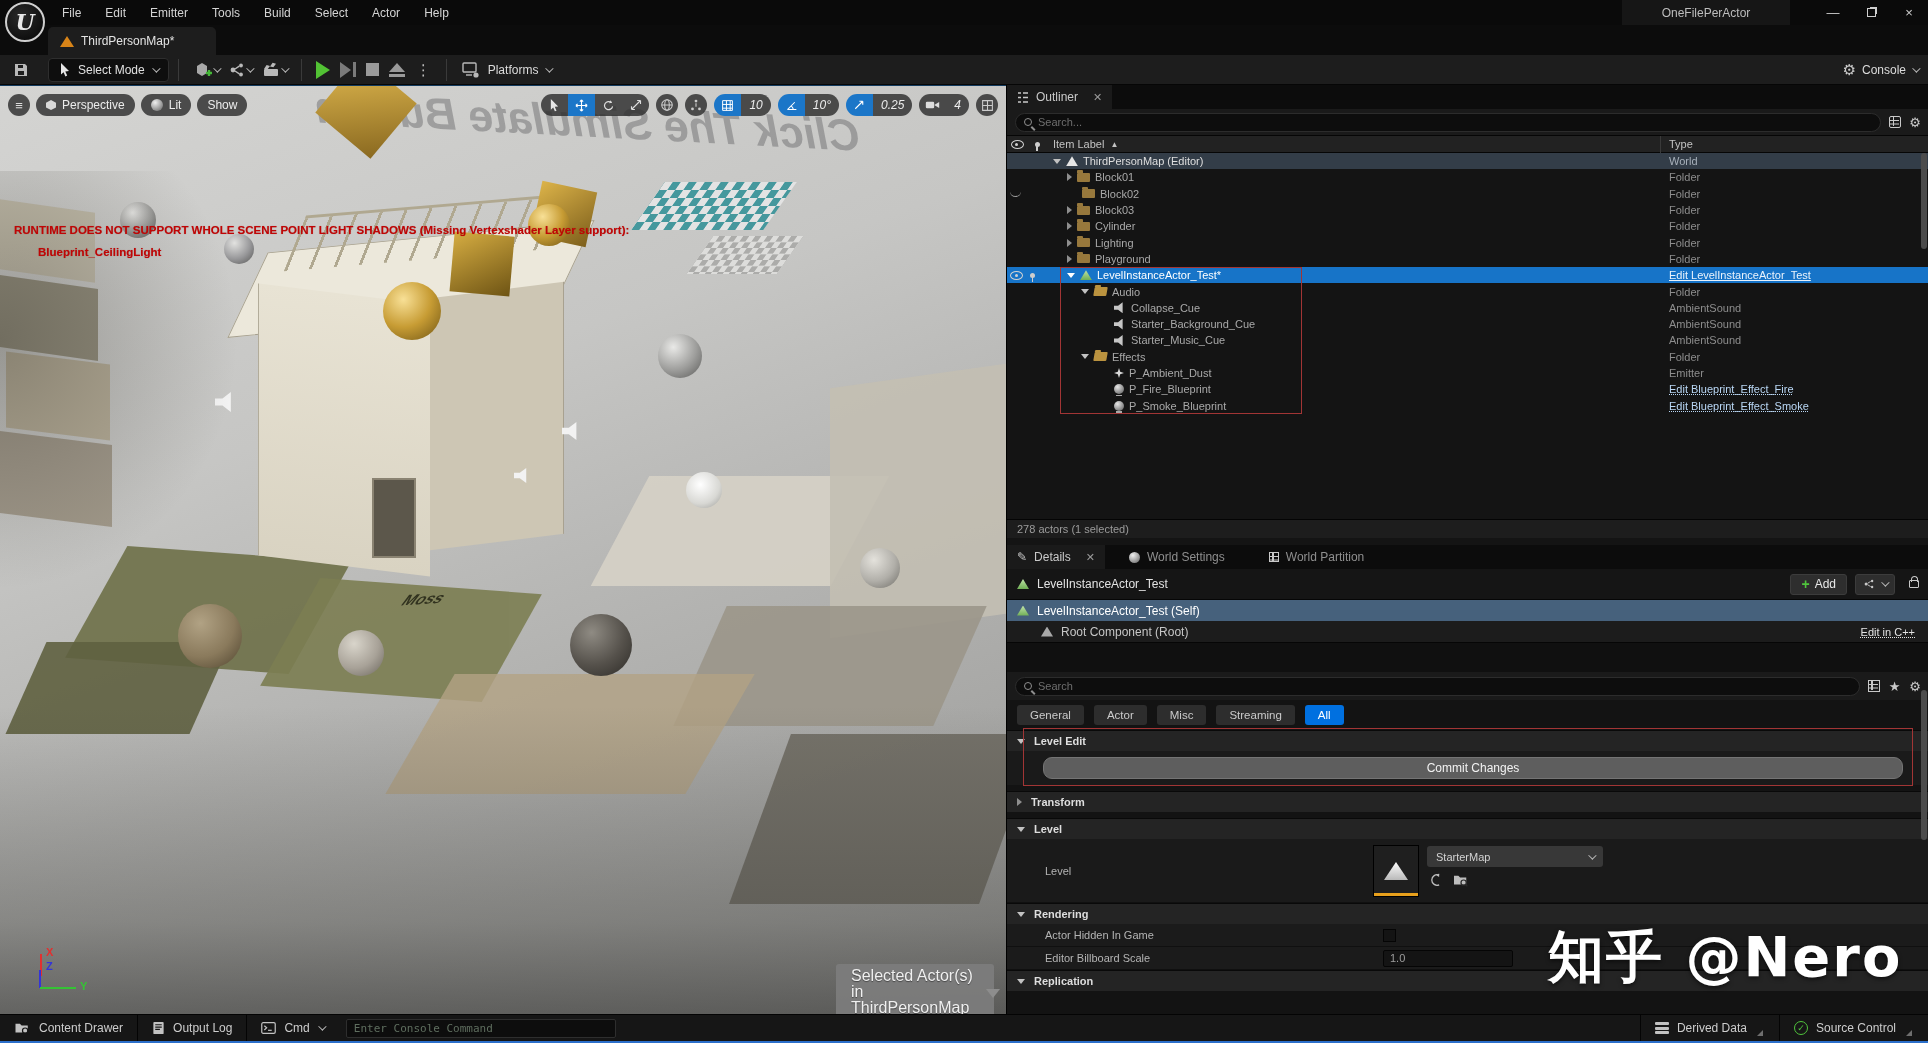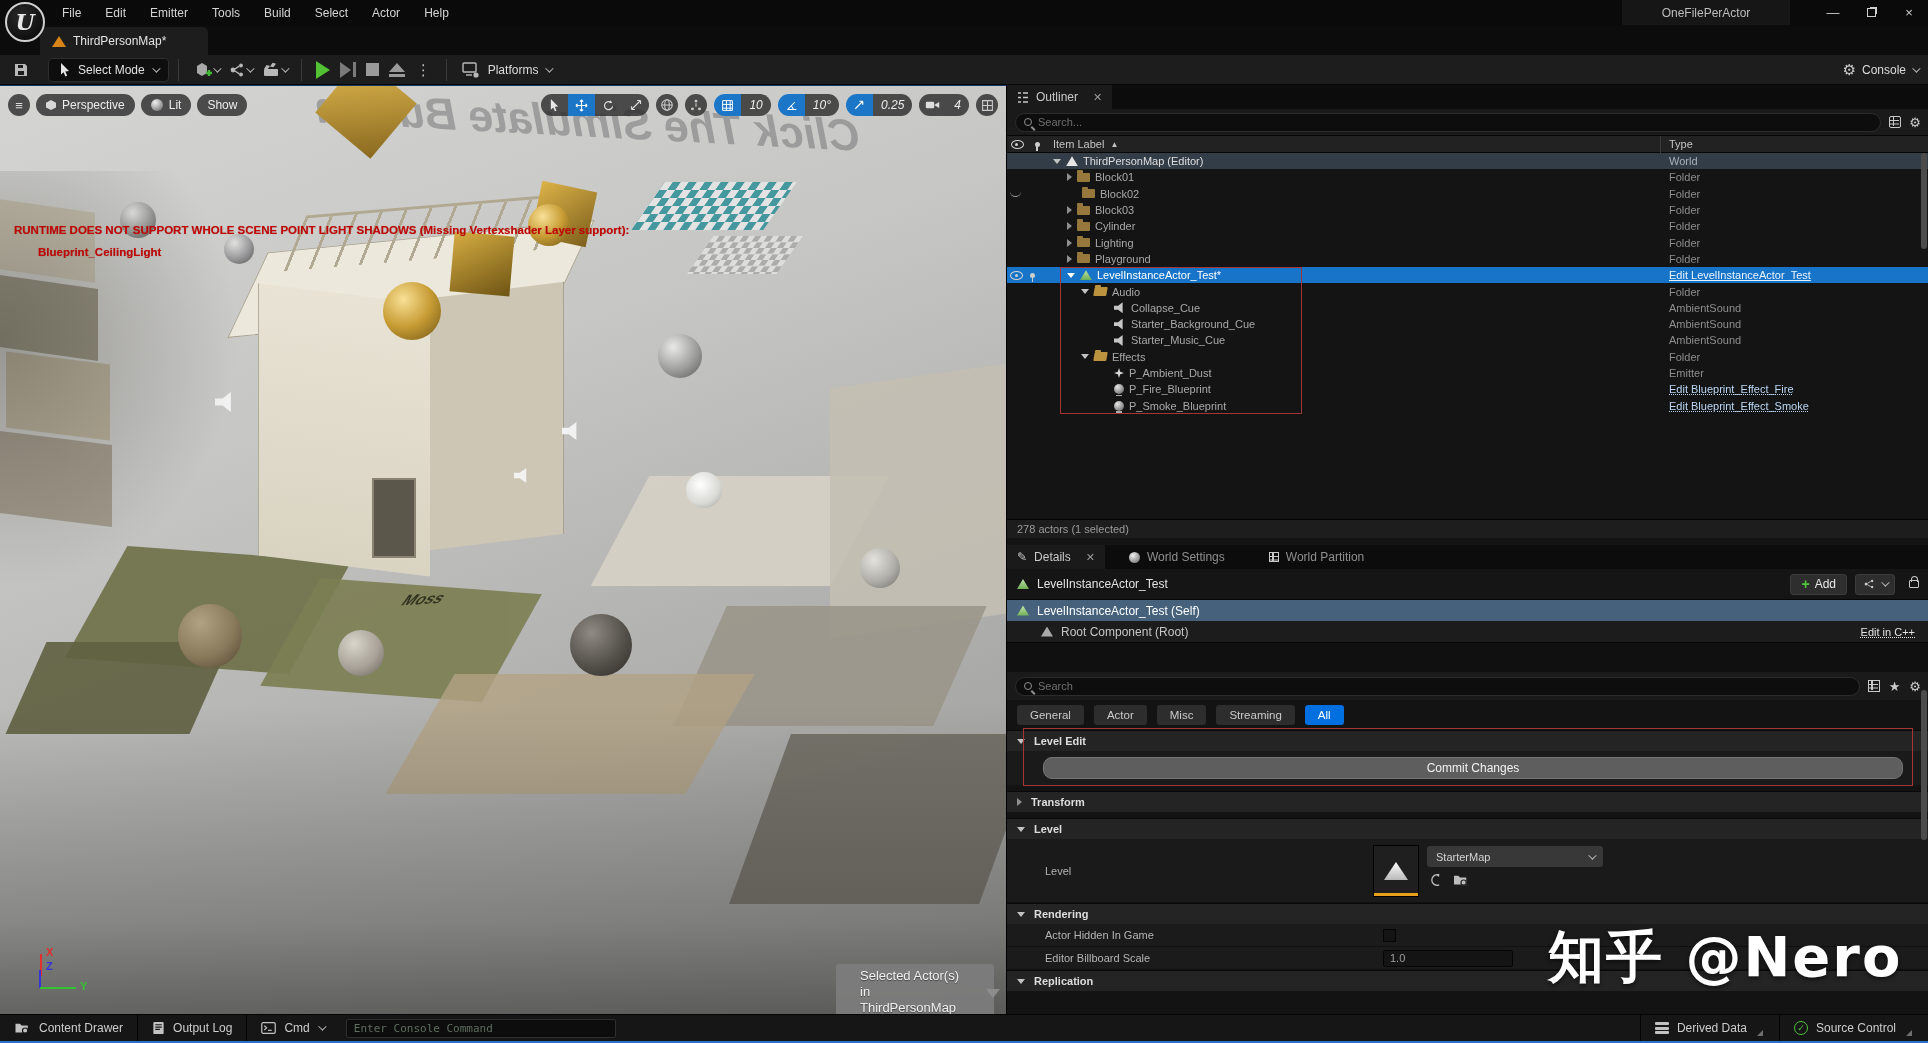--- a/index.html
+++ b/index.html
@@ -17,21 +17,21 @@
   .menus span { font-size:12px; color:#d4d4d4; cursor:default; }
   .title-box { position:absolute; left:1622px; top:0; width:168px; height:25px; background:#161616;
     display:flex; align-items:center; justify-content:center; font-size:12px; color:#bdbdbd; }
   .win-controls { position:absolute; right:0; top:0; height:25px; display:flex; }
   .win-btn { width:38px; height:25px; display:flex; align-items:center; justify-content:center; color:#cfcfcf; font-size:13px; }
   .win-max { font-size:10px; }
   .win-max i { display:block; width:9px; height:9px; border:1px solid #cfcfcf; box-shadow:2px -2px 0 -1px #cfcfcf; }
 
   
   #tabstrip { position:absolute; left:0; top:25px; width:1928px; height:30px; background:#0c0c0c; }
-  .level-tab { position:absolute; left:40px; top:2px; width:168px; height:28px; background:#1d1d1d;
+  .level-tab { position:absolute; left:48px; top:2px; width:168px; height:28px; background:#1d1d1d;
     border-radius:5px 5px 0 0; display:flex; align-items:center; gap:7px; padding:0 12px; font-size:12px; color:#e3e3e3; }
   .ico-map-tri { width:0; height:0; border-left:7px solid transparent; border-right:7px solid transparent; border-bottom:11px solid #d88418; }
 
   
   #toolbar { position:absolute; left:0; top:55px; width:1928px; height:30px; background:#1d1d1d; border-bottom:1px solid #060606; display:flex; align-items:center; }
   .tb-sep { width:1px; height:22px; background:#3a3a3a; margin:0 9px; }
   .tb-ico { display:flex; align-items:center; justify-content:center; height:26px; padding:0 5px; }
   .btn-selectmode { display:flex; align-items:center; gap:7px; background:#0e0e0e; border:1px solid #2e2e2e; border-radius:4px;
     height:24px; padding:0 10px; margin-left:14px; font-size:12px; color:#e0e0e0; }
   .chev { display:inline-block; width:6px; height:6px; border-right:1.6px solid #b9b9b9; border-bottom:1.6px solid #b9b9b9; transform:rotate(45deg) translateY(-2px); }
@@ -52,21 +52,21 @@
   #viewport { position:absolute; left:0; top:85px; width:1006px; height:929px; overflow:hidden;
     background:linear-gradient(160deg,#d4d4d2 0%,#c6c6c4 35%,#b3b3b1 60%,#979795 100%); border-top:1px solid #123a5e; }
   .scene-el { position:absolute; }
   .mirror-text { left:140px; top:6px; width:720px; font-size:44px; font-weight:bold; font-style:italic;
     color:rgba(110,110,112,.5); transform:scaleX(-1) skewY(-3deg); white-space:nowrap; }
   .tile { position:absolute; opacity:.9; }
   .sphere { position:absolute; border-radius:50%; }
   .warn { position:absolute; font-size:11.5px; font-weight:bold; color:#c00505; text-shadow:0 0 1px rgba(120,0,0,.4); }
   .moss-label { font-size:15px; font-weight:bold; color:#23240f; transform:rotate(-8deg) skewX(-20deg); }
   .vp-tooltip { position:absolute; left:836px; top:878px; width:158px; height:54px; background:rgba(125,125,125,.92);
-    border-radius:3px; padding:4px 24px; font-size:13px; color:#f0f0f0; text-shadow:0 1px 1px rgba(0,0,0,.45); line-height:16px; }
+    border-radius:3px; padding:4px 15px; font-size:16px; color:#f0f0f0; text-shadow:0 1px 1px rgba(0,0,0,.45); line-height:16px; }
   .scroll-hint { position:absolute; right:6px; top:903px; width:0; height:0; border-left:7px solid transparent; border-right:7px solid transparent; border-top:9px solid #8d8d8d; }
 
   
   .vp-bar { position:absolute; top:8px; display:flex; align-items:center; gap:6px; z-index:20; }
   .vp-bar.left { left:8px; }
   .vp-bar.right { right:8px; gap:7px; }
   .pill { height:22px; border-radius:11px; background:rgba(45,45,45,.82); display:flex; align-items:center; gap:6px;
     padding:0 10px; font-size:12px; color:#ececec; }
   .pill-circle { width:22px; height:22px; border-radius:50%; background:rgba(45,45,45,.82); display:flex; align-items:center; justify-content:center; color:#ddd; font-size:13px; }
   .pill-group { height:22px; border-radius:11px; overflow:hidden; display:flex; }

